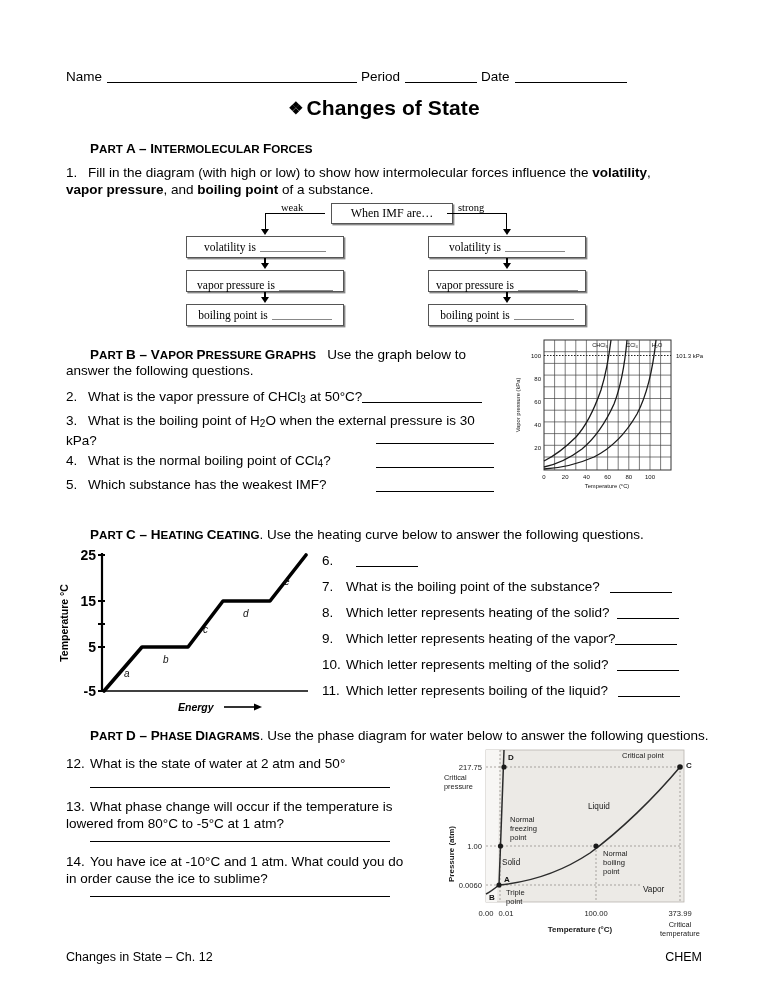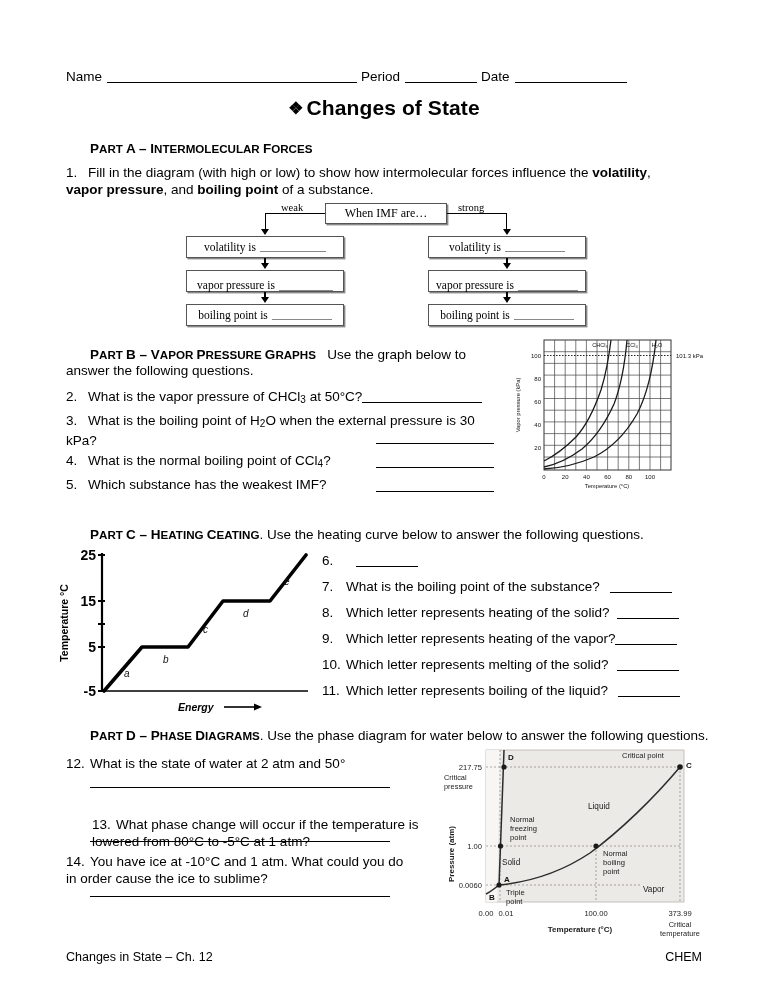--- a/index.html
+++ b/index.html
@@ -53,35 +53,35 @@
 
   .q6  { left: 322px; top: 552px; width: 380px; }
   .q7  { left: 322px; top: 578px; width: 380px; }
   .q8  { left: 322px; top: 604px; width: 380px; }
   .q9  { left: 322px; top: 630px; width: 380px; }
   .q10 { left: 322px; top: 656px; width: 380px; }
   .q11 { left: 322px; top: 682px; width: 380px; }
   .q6 .body, .q7 .body, .q8 .body, .q9 .body, .q10 .body, .q11 .body { margin-left: 24px; }
 
   .q12 { left: 66px; top: 755px; width: 350px; }
-  .q13 { left: 66px; top: 816px; width: 350px; margin-left: 26px; }
+  .q13 { left: 66px; top: 798px; width: 350px; }
   .q14 { left: 66px; top: 853px; width: 350px; }
   .q12 .body, .q13 .body, .q14 .body { margin-left: 24px; }
   .longline { position: absolute; border-bottom: 1.2px solid #000; }
   .l12 { left: 90px; top: 787px; width: 300px; }
   .l13 { left: 90px; top: 841px; width: 300px; }
   .l14 { left: 90px; top: 896px; width: 300px; }
 
   
   .flow { position: absolute; left: 186px; top: 200px; width: 400px; height: 126px;
           font-family: "Liberation Serif", serif; }
   .fbox { position: absolute; border: 1.4px solid #555; background: #fff;
           font-size: 11.5px; display: flex; align-items: center;
           justify-content: center; box-shadow: 1.4px 1.4px 0 #888; }
-  .imfbox { left: 139px; top: 3px; width: 122px; height: 21px; font-size: 12px; }
+  .imfbox { left: 145px; top: 3px; width: 122px; height: 21px; font-size: 12px; }
   .col-l { left: 0px; }
   .col-r { left: 242px; }
   .lvl1 { top: 36px; } .lvl2 { top: 70px; align-items: flex-end; } .lvl3 { top: 104px; }
   .fbox.w { width: 158px; height: 22px; }
   .blank { display: inline-block; border-bottom: 1px solid #888; height: 9px; margin-left: 4px; }
   .b-wide { width: 66px; } .b-mid { width: 54px; } .b-nar { width: 60px; }
   .flow-lbl { position: absolute; font-size: 10.5px; font-family: "Liberation Serif", serif; }
   .lbl-weak { left: 95px; top: 2px; }
   .lbl-strong { left: 272px; top: 2px; }
   .conn { position: absolute; background: #000; }

